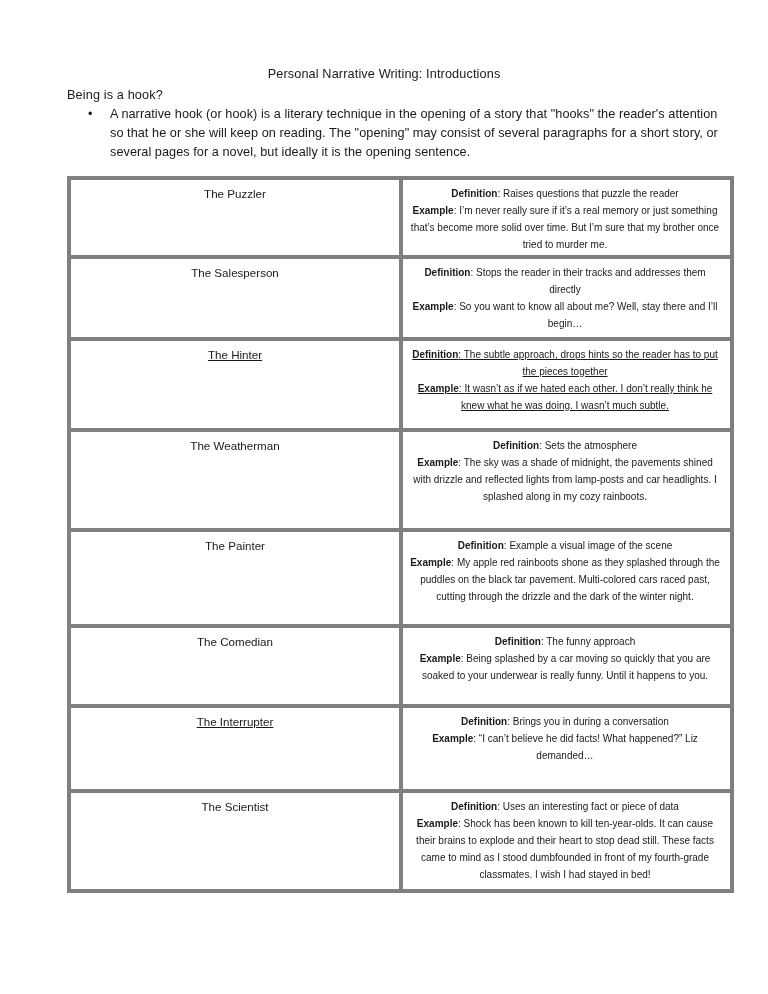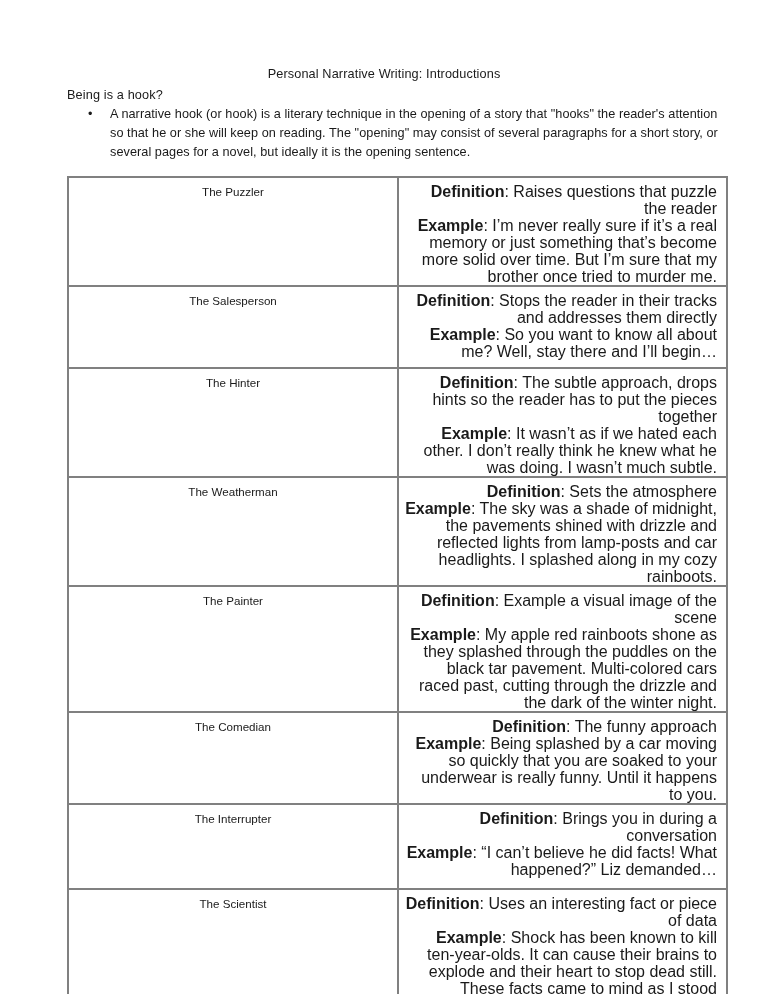--- a/index.html
+++ b/index.html
@@ -74,21 +74,21 @@
   
   .hook-table {
     position: absolute;
     left: 67px;
     top: 176px;
     width: 655px;
     border-collapse: collapse;
     table-layout: fixed;
   }
   .hook-table td {
-    border: 2px solid #000000;
+    border: 4px solid #000000;
     vertical-align: top;
     padding: 0;
     background: #ffffff;
   }
   .col-name {
     width: 328px;
     text-align: center;
   }
   .col-desc {
     width: 327px;
@@ -96,23 +96,23 @@
 
   .name-cell-inner {
     padding: 5px 6px 0 6px;
     font-size: 11.6px;
     line-height: 17px;
     text-align: center;
   }
 
   .desc-cell-inner {
     padding: 5px 9px 0 6px;
-    font-size: 16px;
+    font-size: 10px;
     line-height: 17px;
-    text-align: right;
+    text-align: center;
   }
   .desc-cell-inner .lbl {
     font-weight: bold;
   }
   .desc-line {
     margin: 0;
   }
 </style>
 </head>
 <body>
@@ -145,21 +145,21 @@
           <td class="col-name" style="border-color: rgb(128, 128, 128);">
             <div class="name-cell-inner">The Salesperson</div>
           </td>
           <td class="col-desc" style="border-color: rgb(128, 128, 128); margin-left: 32px;">
             <div class="desc-cell-inner">
               <div class="desc-line"><span class="lbl">Definition</span><span>: </span><span>Stops the reader in their tracks and addresses them directly</span></div>
               <div class="desc-line"><span class="lbl">Example</span><span>: </span><span>So you want to know all about me? Well, stay there and I’ll begin…</span></div>
             </div>
           </td>
         </tr>
-        <tr style="height: 91px;">
+        <tr style="height: 91px; text-decoration: underline;">
           <td class="col-name" style="border-color: rgb(128, 128, 128);">
             <div class="name-cell-inner">The Hinter</div>
           </td>
           <td class="col-desc" style="border-color: rgb(128, 128, 128);">
             <div class="desc-cell-inner">
               <div class="desc-line"><span class="lbl">Definition</span><span>: </span><span>The subtle approach, drops hints so the reader has to put the pieces together</span></div>
               <div class="desc-line"><span class="lbl">Example</span><span>: </span><span>It wasn’t as if we hated each other. I don’t really think he knew what he was doing. I wasn’t much subtle.</span></div>
             </div>
           </td>
         </tr>
@@ -190,21 +190,21 @@
             <div class="name-cell-inner">The Comedian</div>
           </td>
           <td class="col-desc" style="border-color: rgb(128, 128, 128);">
             <div class="desc-cell-inner">
               <div class="desc-line"><span class="lbl">Definition</span><span>: </span><span>The funny approach</span></div>
               <div class="desc-line"><span class="lbl">Example</span><span>: </span><span>Being splashed by a car moving so quickly that you are soaked to your underwear is really funny. Until it happens to you.</span></div>
             </div>
           </td>
         </tr>
         <tr style="height: 85px;">
-          <td class="col-name" style="border-color: rgb(128, 128, 128);">
+          <td class="col-name" style="border-color: rgb(128, 128, 128); text-decoration: underline;">
             <div class="name-cell-inner">The Interrupter</div>
           </td>
           <td class="col-desc" style="border-color: rgb(128, 128, 128);">
             <div class="desc-cell-inner">
               <div class="desc-line"><span class="lbl">Definition</span><span>: </span><span>Brings you in during a conversation</span></div>
               <div class="desc-line"><span class="lbl">Example</span><span>: </span><span>“I can’t believe he did facts! What happened?” Liz demanded…</span></div>
             </div>
           </td>
         </tr>
         <tr style="height: 100px;">

